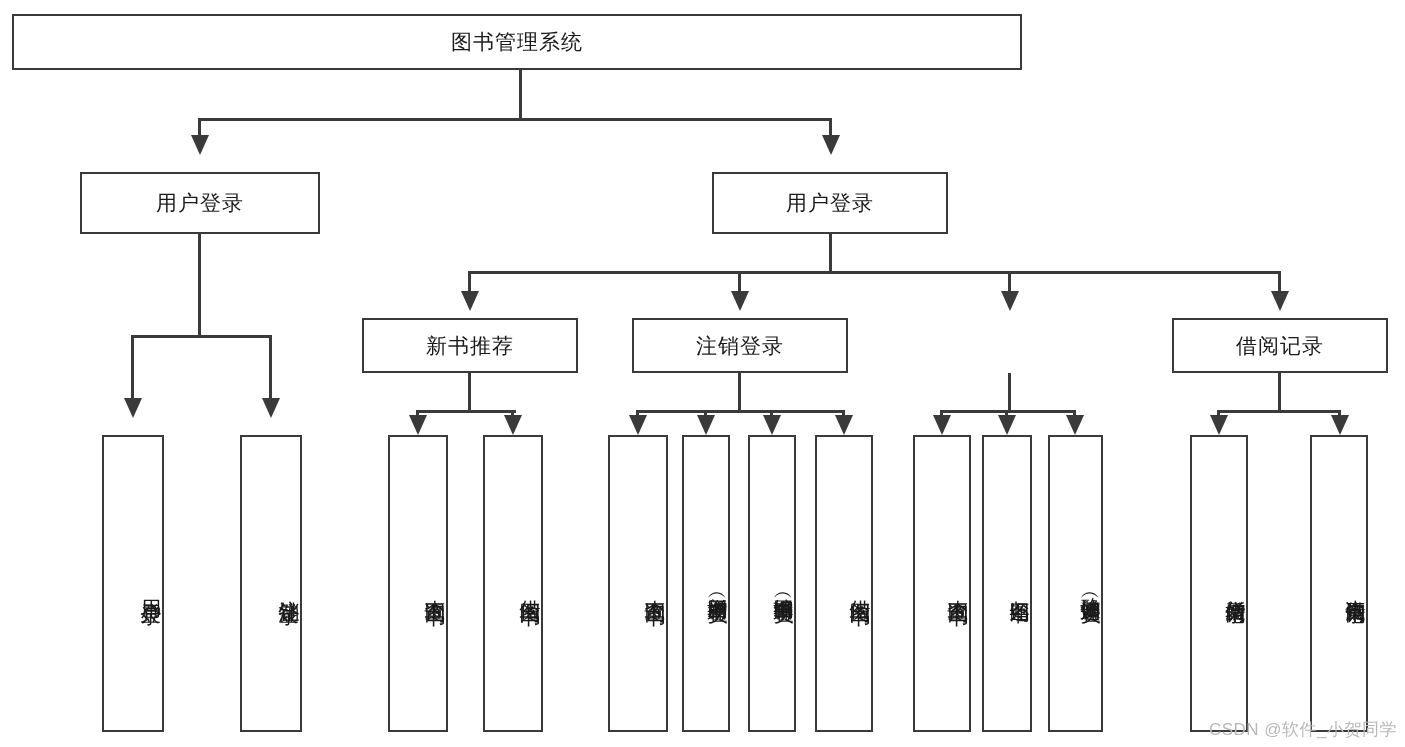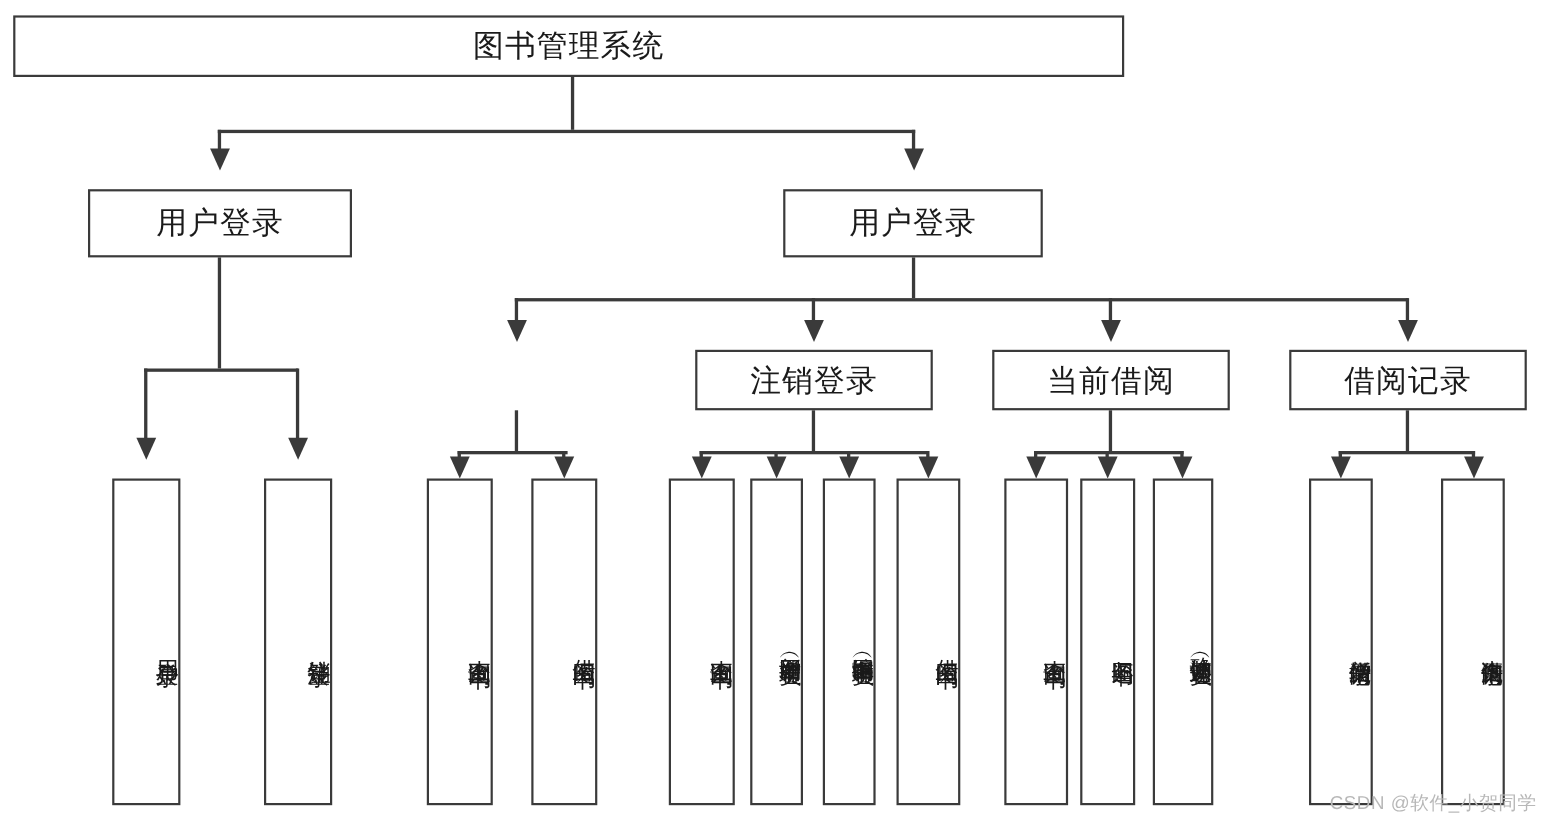--- a/index.html
+++ b/index.html
@@ -21,21 +21,21 @@
     position: absolute;
     box-sizing: border-box;
     border: 2px solid #3a3a3a;
     background: #ffffff;
     display: flex;
     align-items: center;
     justify-content: center;
     color: #1a1a1a;
   }
   .node.h {
-    font-size: 28px;
+    font-size: 21px;
     letter-spacing: 1px;
     white-space: nowrap;
     text-align: right;
   }
   .node.v {
     writing-mode: vertical-rl;
     text-orientation: upright;
     font-size: 21px;
     letter-spacing: 2px;
     line-height: 1.05;
@@ -109,25 +109,25 @@
   <div class="ln hz" style="left:468px; top:271px; width:812px;"></div>
   <div class="ln vt" style="left:468px; top:271px; height:22px;"></div>
   <div class="arrow" style="left:461px; top:291px;"></div>
   <div class="ln vt" style="left:738px; top:271px; height:22px;"></div>
   <div class="arrow" style="left:731px; top:291px;"></div>
   <div class="ln vt" style="left:1008px; top:271px; height:22px;"></div>
   <div class="arrow" style="left:1001px; top:291px;"></div>
   <div class="ln vt" style="left:1278px; top:271px; height:22px;"></div>
   <div class="arrow" style="left:1271px; top:291px;"></div>
 
+  <div class="node h" style="left:362px; top:318px; width:216px; height:55px;">
+    <span class="txt">新书推荐</span>
+  </div>
   <div class="node h" style="left:632px; top:318px; width:216px; height:55px;">
     <span class="txt">注销登录</span>
-  </div>
-  <div class="node h" style="left:902px; top:318px; width:216px; height:55px;">
-    <span class="txt">当前借阅</span>
   </div>
   <div class="node h" style="left:1172px; top:318px; width:216px; height:55px;">
     <span class="txt">借阅记录</span>
   </div>
 
   <div class="ln vt" style="left:468px; top:373px; height:37px;"></div>
   <div class="ln hz" style="left:416px; top:410px; width:100px;"></div>
   <div class="ln vt" style="left:416px; top:410px; height:12px;"></div>
   <div class="arrow" style="left:409px; top:415px;"></div>
   <div class="ln vt" style="left:511px; top:410px; height:12px;"></div>

